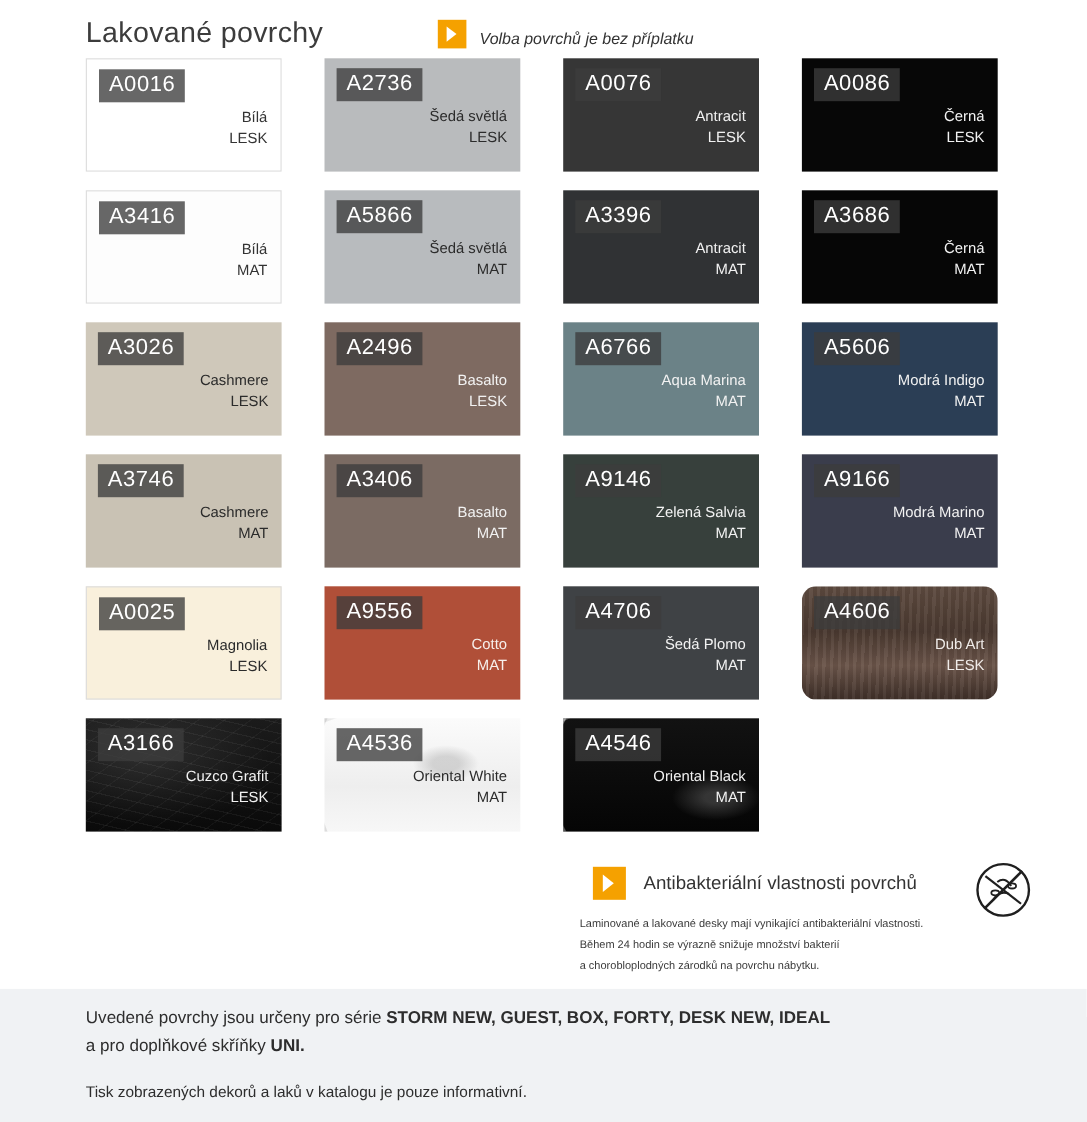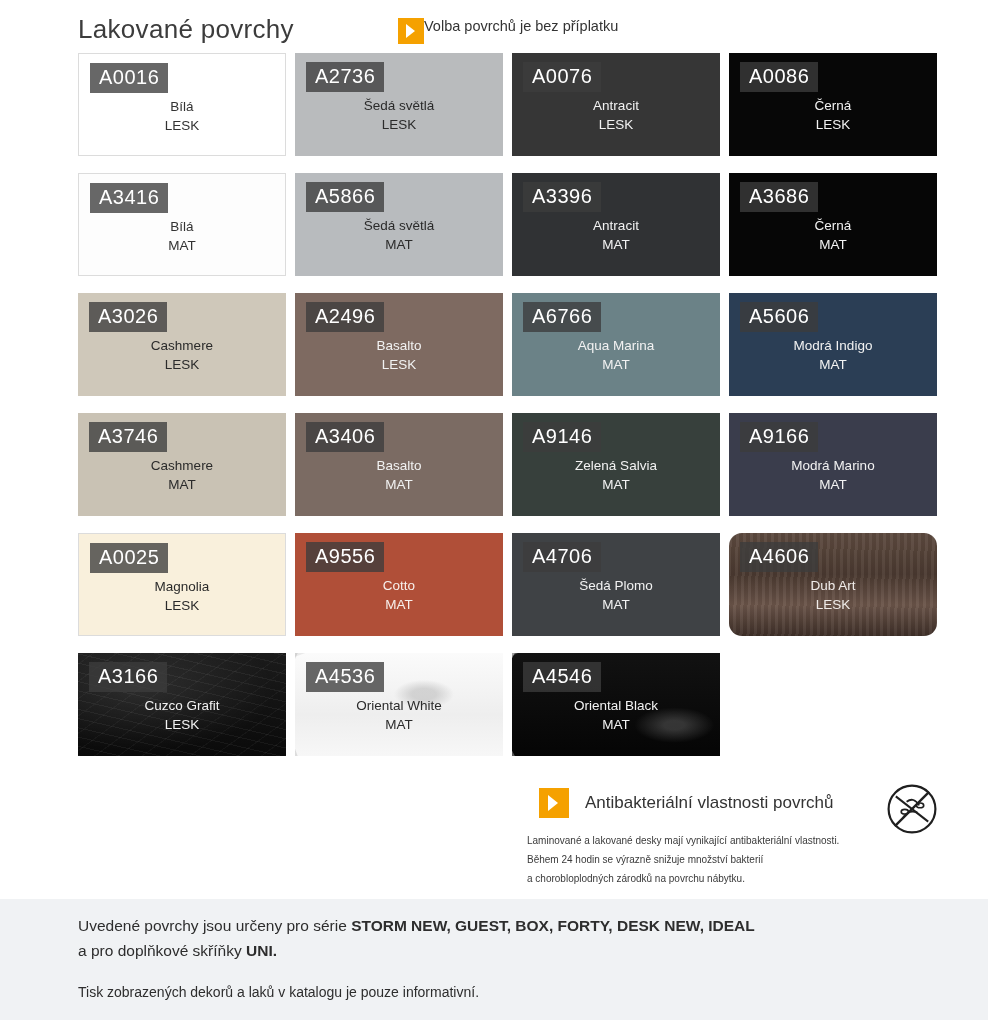--- a/index.html
+++ b/index.html
@@ -15,21 +15,21 @@
   .page { position: relative; width: 988px; height: 1020px; }
 
   
   .header { position:absolute; left:78px; top:8px; width:880px; height:42px; }
   .title {
     font-size: 26px; font-weight: 400; color:#3c3c3c;
     letter-spacing: 0.3px; line-height: 42px; display:inline-block;
   }
   .note-top {
     position:absolute; left:320px; top:10px;
-    display:flex; align-items:flex-start; gap:0;
+    display:flex; align-items:flex-end; gap:12px;font-style:italic;
   }
   .arrow-badge {
     width:26px; height:26px; background:#F5A100; display:inline-block;
     position:relative;
   }
   .arrow-badge::after {
     content:""; position:absolute; left:8px; top:6px;
     border-left: 9px solid #fff; border-top: 7px solid transparent;
     border-bottom: 7px solid transparent;
   }
@@ -42,35 +42,35 @@
     position:absolute; left:78px; top:53px;
     width: 858px;
     display:grid;
     grid-template-columns: repeat(4, 208px);
     grid-auto-rows: 103px;
     column-gap: 9px;
     row-gap: 17px;
   }
   .swatch {
     position:relative;
-    width:208px; height:103px;
+    width:178px; height:103px;
     overflow:hidden;
   }
   .code {
     position:absolute; left:11px; top:9px;
     background: rgba(60,60,60,0.78);
     color:#ffffff;
     font-size:20px; line-height:26px;
     padding: 1px 9px 3px 9px;
     letter-spacing:0.5px;
     font-weight:400;
   }
   .labels {
-    position:absolute; left:0; right:0; top:43px;
-    text-align:center;
+    position:absolute; left:0; right:12px; top:43px;
+    text-align:right;
   }
   .lname { font-size:13.5px; line-height:19px; }
   .lfinish { font-size:13.5px; line-height:19px; }
 
   .swatch.border-light { border:1px solid #dcdcdc; }
 
   
   .tex-woodlight {
     background:
       repeating-linear-gradient(92deg, rgba(255,255,255,0.05) 0 3px, rgba(0,0,0,0.05) 3px 7px),

